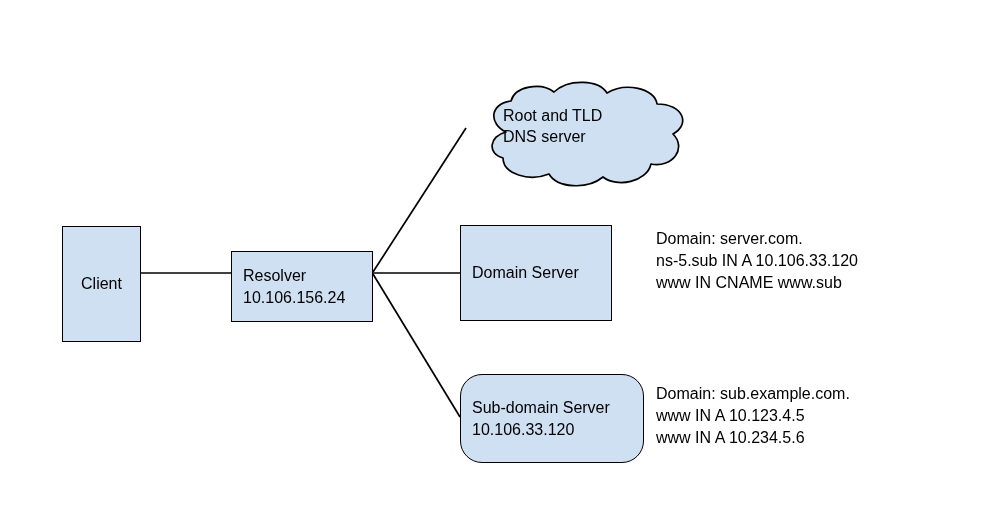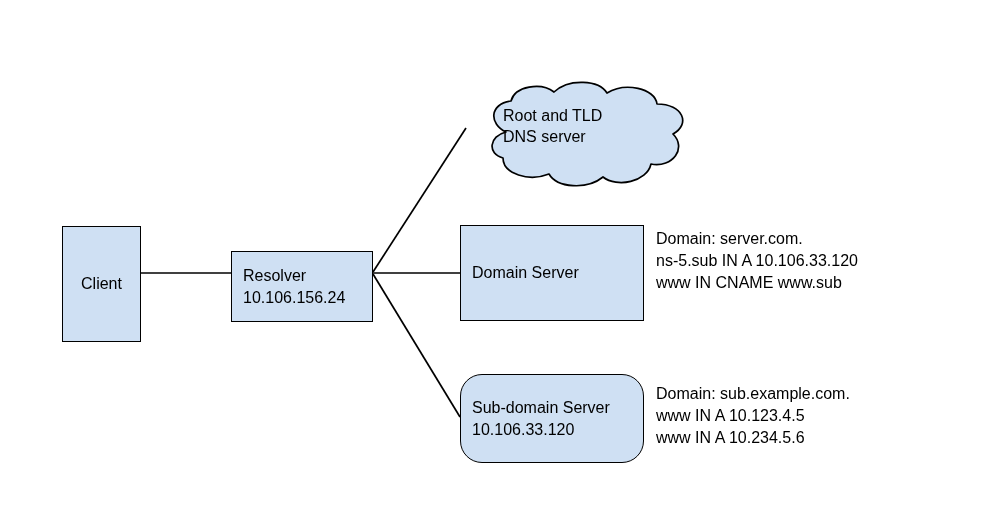--- a/index.html
+++ b/index.html
@@ -52,21 +52,21 @@
     left: 231px;
     top: 227px;
     width: 142px;
     height: 71px;
     padding-left: 11px;
     margin-top: 24px;
   }
   .box-domain {
     left: 460px;
     top: 225px;
-    width: 184px;
+    width: 152px;
     height: 96px;
     padding-left: 11px;
   }
   .box-subdomain {
     left: 460px;
     top: 374px;
     width: 184px;
     height: 89px;
     padding-left: 11px;
     border-radius: 22px;

